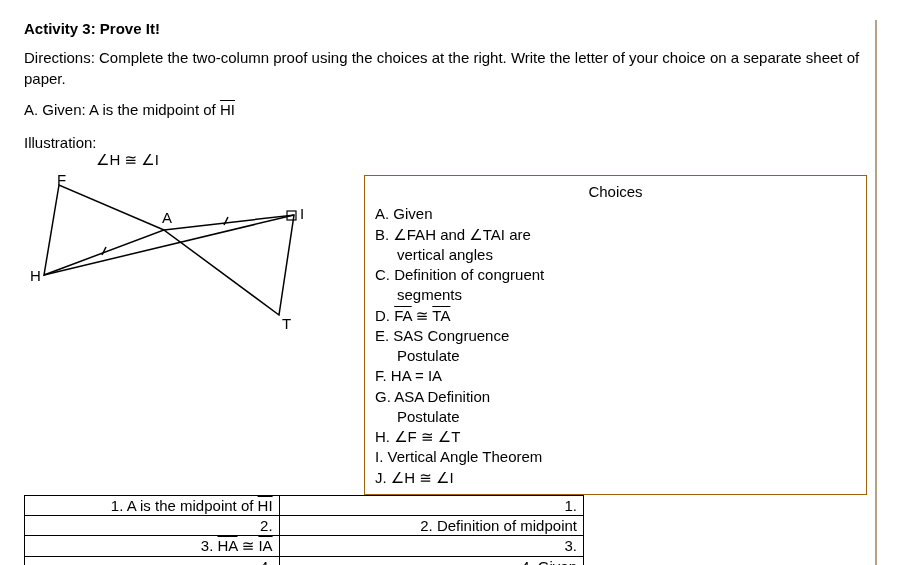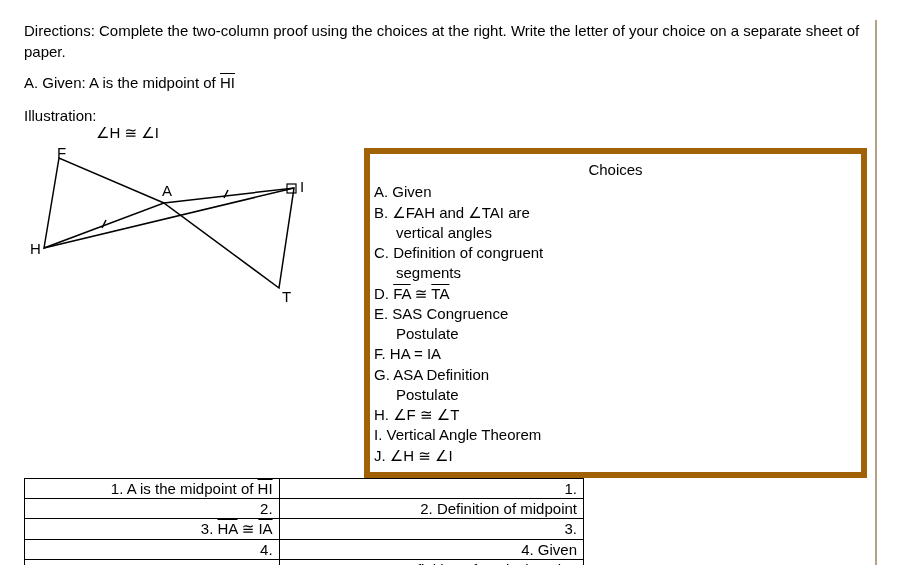--- a/index.html
+++ b/index.html
@@ -38,22 +38,22 @@
   }
   .mid-row {
     display: flex;
     align-items: flex-start;
     gap: 20px;
   }
   .col-left { flex: 0 0 260px; }
   .col-mid  { flex: 0 0 320px; position: relative; }
   .col-right{ flex: 1; }
   .choices-box {
-    border: 6px solid #a16207;
-    padding: 6px 4px;
+    border: 1px solid #a16207;
+    padding: 6px 10px;
     font-size: 15px;
     line-height: 1.35;
   }
   .choices-title {
     text-align: center;
     margin-bottom: 2px;
   }
   .choice-line { white-space: nowrap; }
   .choice-sub { padding-left: 22px; }
   table.proof {
@@ -71,20 +71,21 @@
     font-weight: normal;
     text-align: center;
   }
   .proof-label { margin-top: 6px; margin-bottom: 2px; }
   svg { display: block; }
 </style>
 </head>
 <body>
 
 <div class="page">
+  <div class="activity-title">Activity 3: Prove It!</div>
 
   <div class="directions">Directions: Complete the two-column proof using the choices at the right. Write the letter of your choice on a separate sheet of paper.</div>
 
   <div class="row-flex">
     <div>
       <span>A.</span>
       <span>Given: A is the midpoint of </span><span class="ov">HI</span>
     </div>
     <div>Illustration:</div>
   </div>

